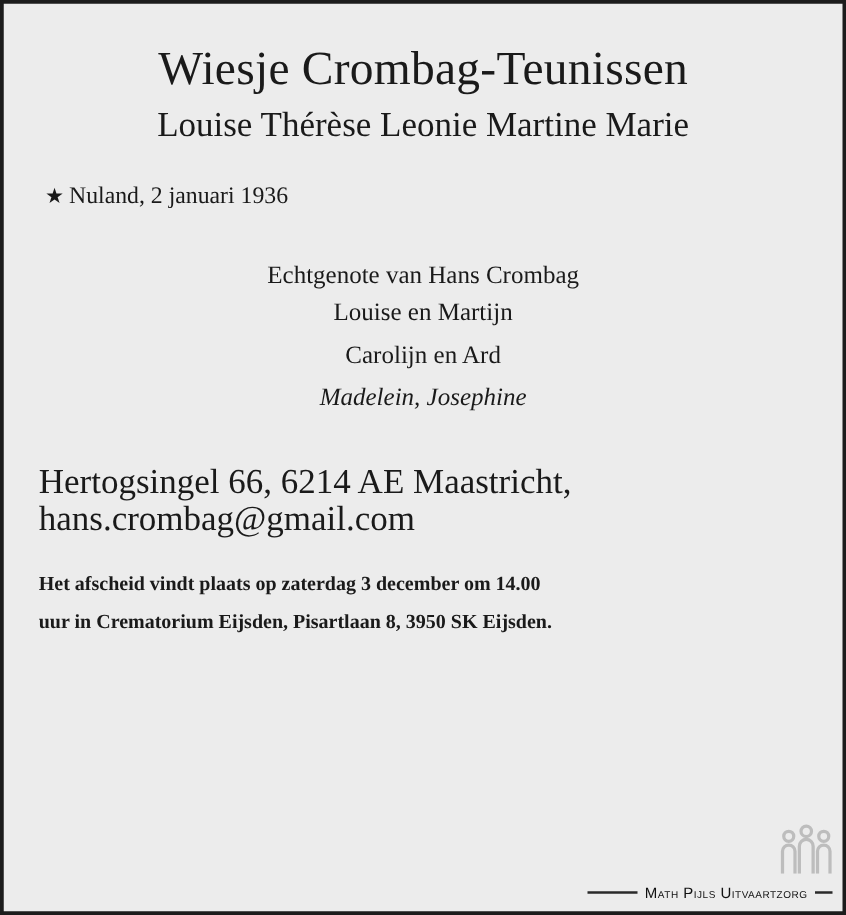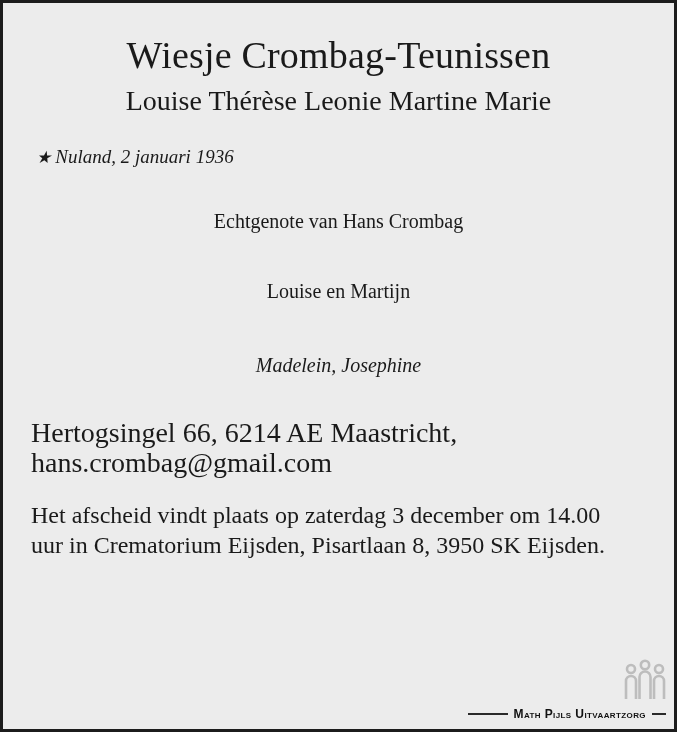--- a/index.html
+++ b/index.html
@@ -50,54 +50,54 @@
     font-weight: 500;
   }
   .dates-row {
     display: flex;
     justify-content: space-between;
     align-items: baseline;
     font-size: 19px;
     line-height: 24px;
     padding: 30px 8px 0 8px;
   }
-  .dates-row .date-item { white-space: nowrap; font-style: italic; }
+  .dates-row .date-item { white-space: nowrap; }
   .sym { font-size: 17px; padding-right: 4px; }
   .sym-dagger { font-size: 19px; padding-right: 5px; }
 
   .spouse {
     font-size: 20px;
     line-height: 26px;
     padding-top: 38px;
   }
   .family-intro {
     font-size: 20px;
     line-height: 26px;
     padding-top: 36px;
   }
   .family-member {
     font-size: 20px;
     line-height: 34px;
-    margin-top: 40px;
   }
   .family-member.italic {
     font-style: italic;
   }
 
   .address-block {
     font-size: 28px;
     line-height: 30px;
     padding-top: 36px;
     padding-left: 3px;
   }
   .farewell-block {
-    font-size: 24px;
+    font-size: 16px;
     line-height: 30px;
     padding-top: 22px;
     padding-left: 3px;
+    font-weight: bold;
   }
 
   .footer {
     position: absolute;
     left: 0;
     right: 0;
     bottom: 4px;
     height: 34px;
     display: flex;
     align-items: flex-end;
@@ -113,21 +113,21 @@
   }
   .rule {
     width: 40px;
     height: 2px;
     background: #2a2a2a;
   }
   .rule.short { width: 14px; }
   .brand-text {
     font-family: "Liberation Sans", sans-serif;
     font-size: 12px;
-    font-weight: bold;
+    font-weight: normal;
     font-variant: small-caps;
     letter-spacing: 0.4px;
     color: #111111;
     white-space: nowrap;
   }
   .logo-mark {
     position: absolute;
     right: 6px;
     bottom: 30px;
     width: 46px;
@@ -147,20 +147,21 @@
 
     <div class="dates-row">
       <div class="date-item"><span class="sym">★</span><span>Nuland, 2 januari 1936</span></div>
     </div>
 
     <div class="center spouse">Echtgenote van Hans Crombag</div>
 
 
     <div class="center">
       <div class="family-member">Louise en Martijn</div>
+      <div class="family-member">Carolijn en Ard</div>
       <div class="family-member italic">Madelein, Josephine</div>
     </div>
 
     <div class="left address-block">
       <div>Hertogsingel 66, 6214 AE Maastricht,</div>
       <div>hans.crombag@gmail.com</div>
     </div>
 
     <div class="left farewell-block">
       <div>Het afscheid vindt plaats op zaterdag 3 december om 14.00</div>

